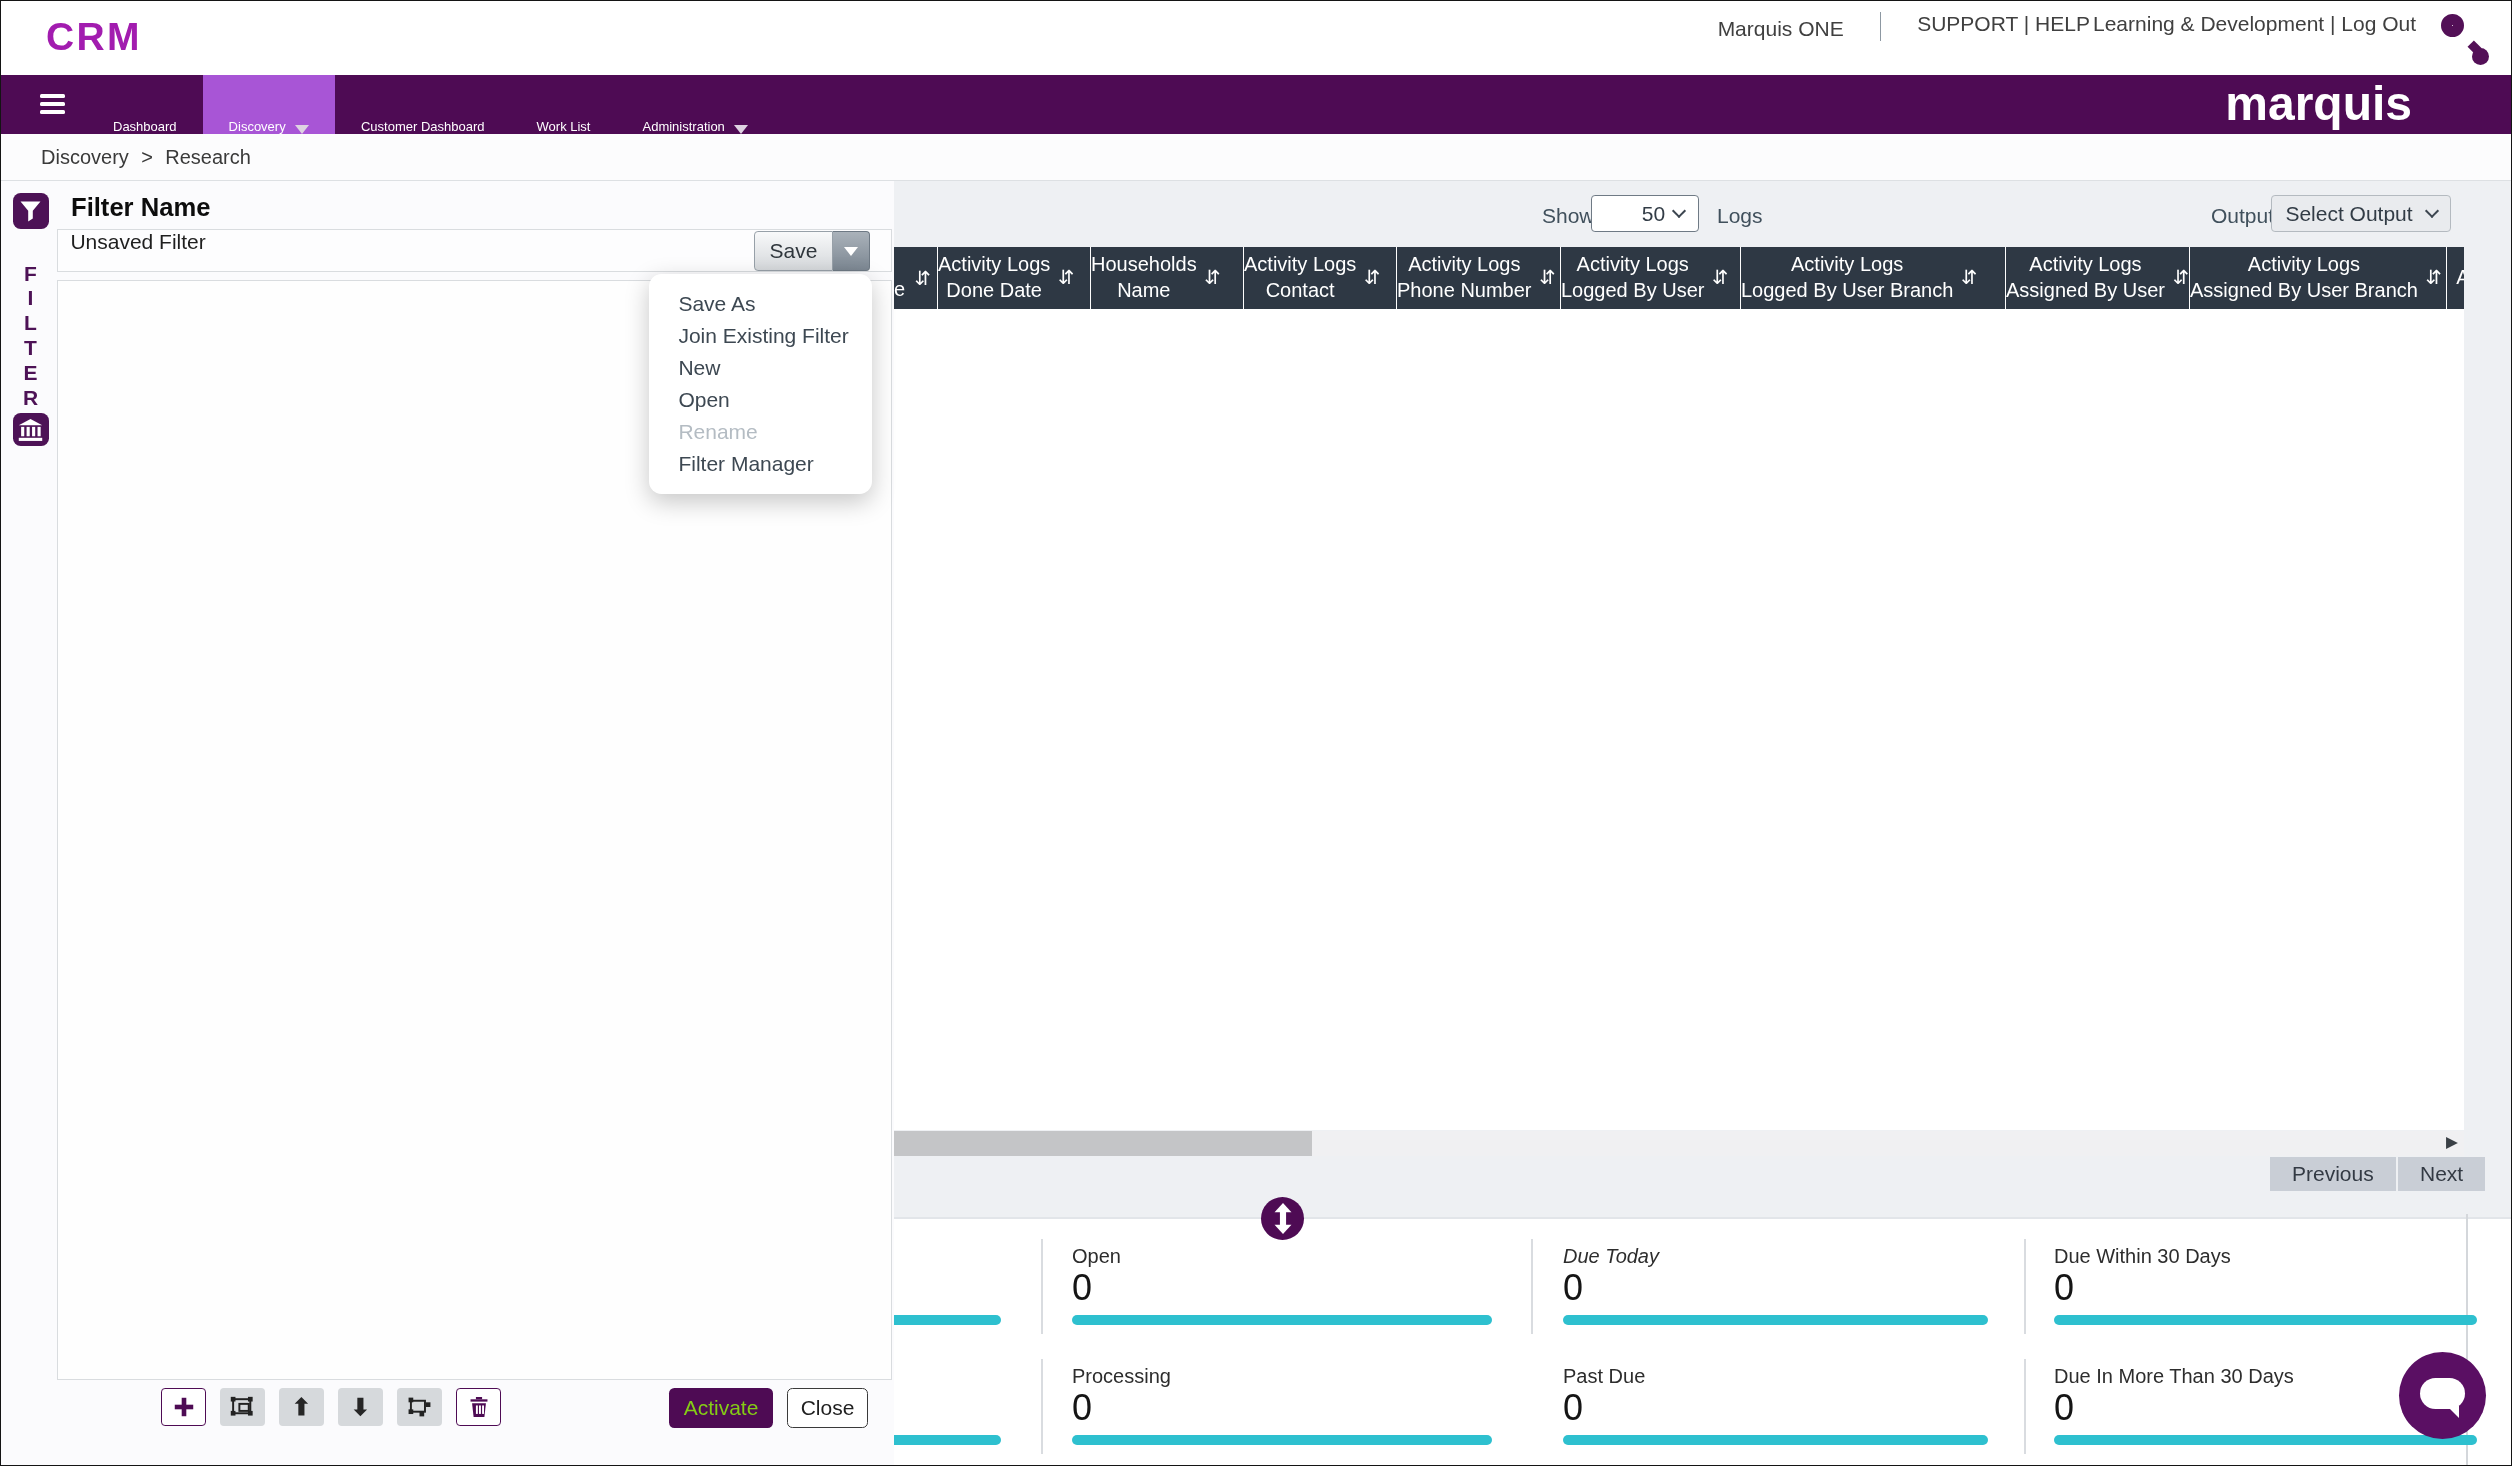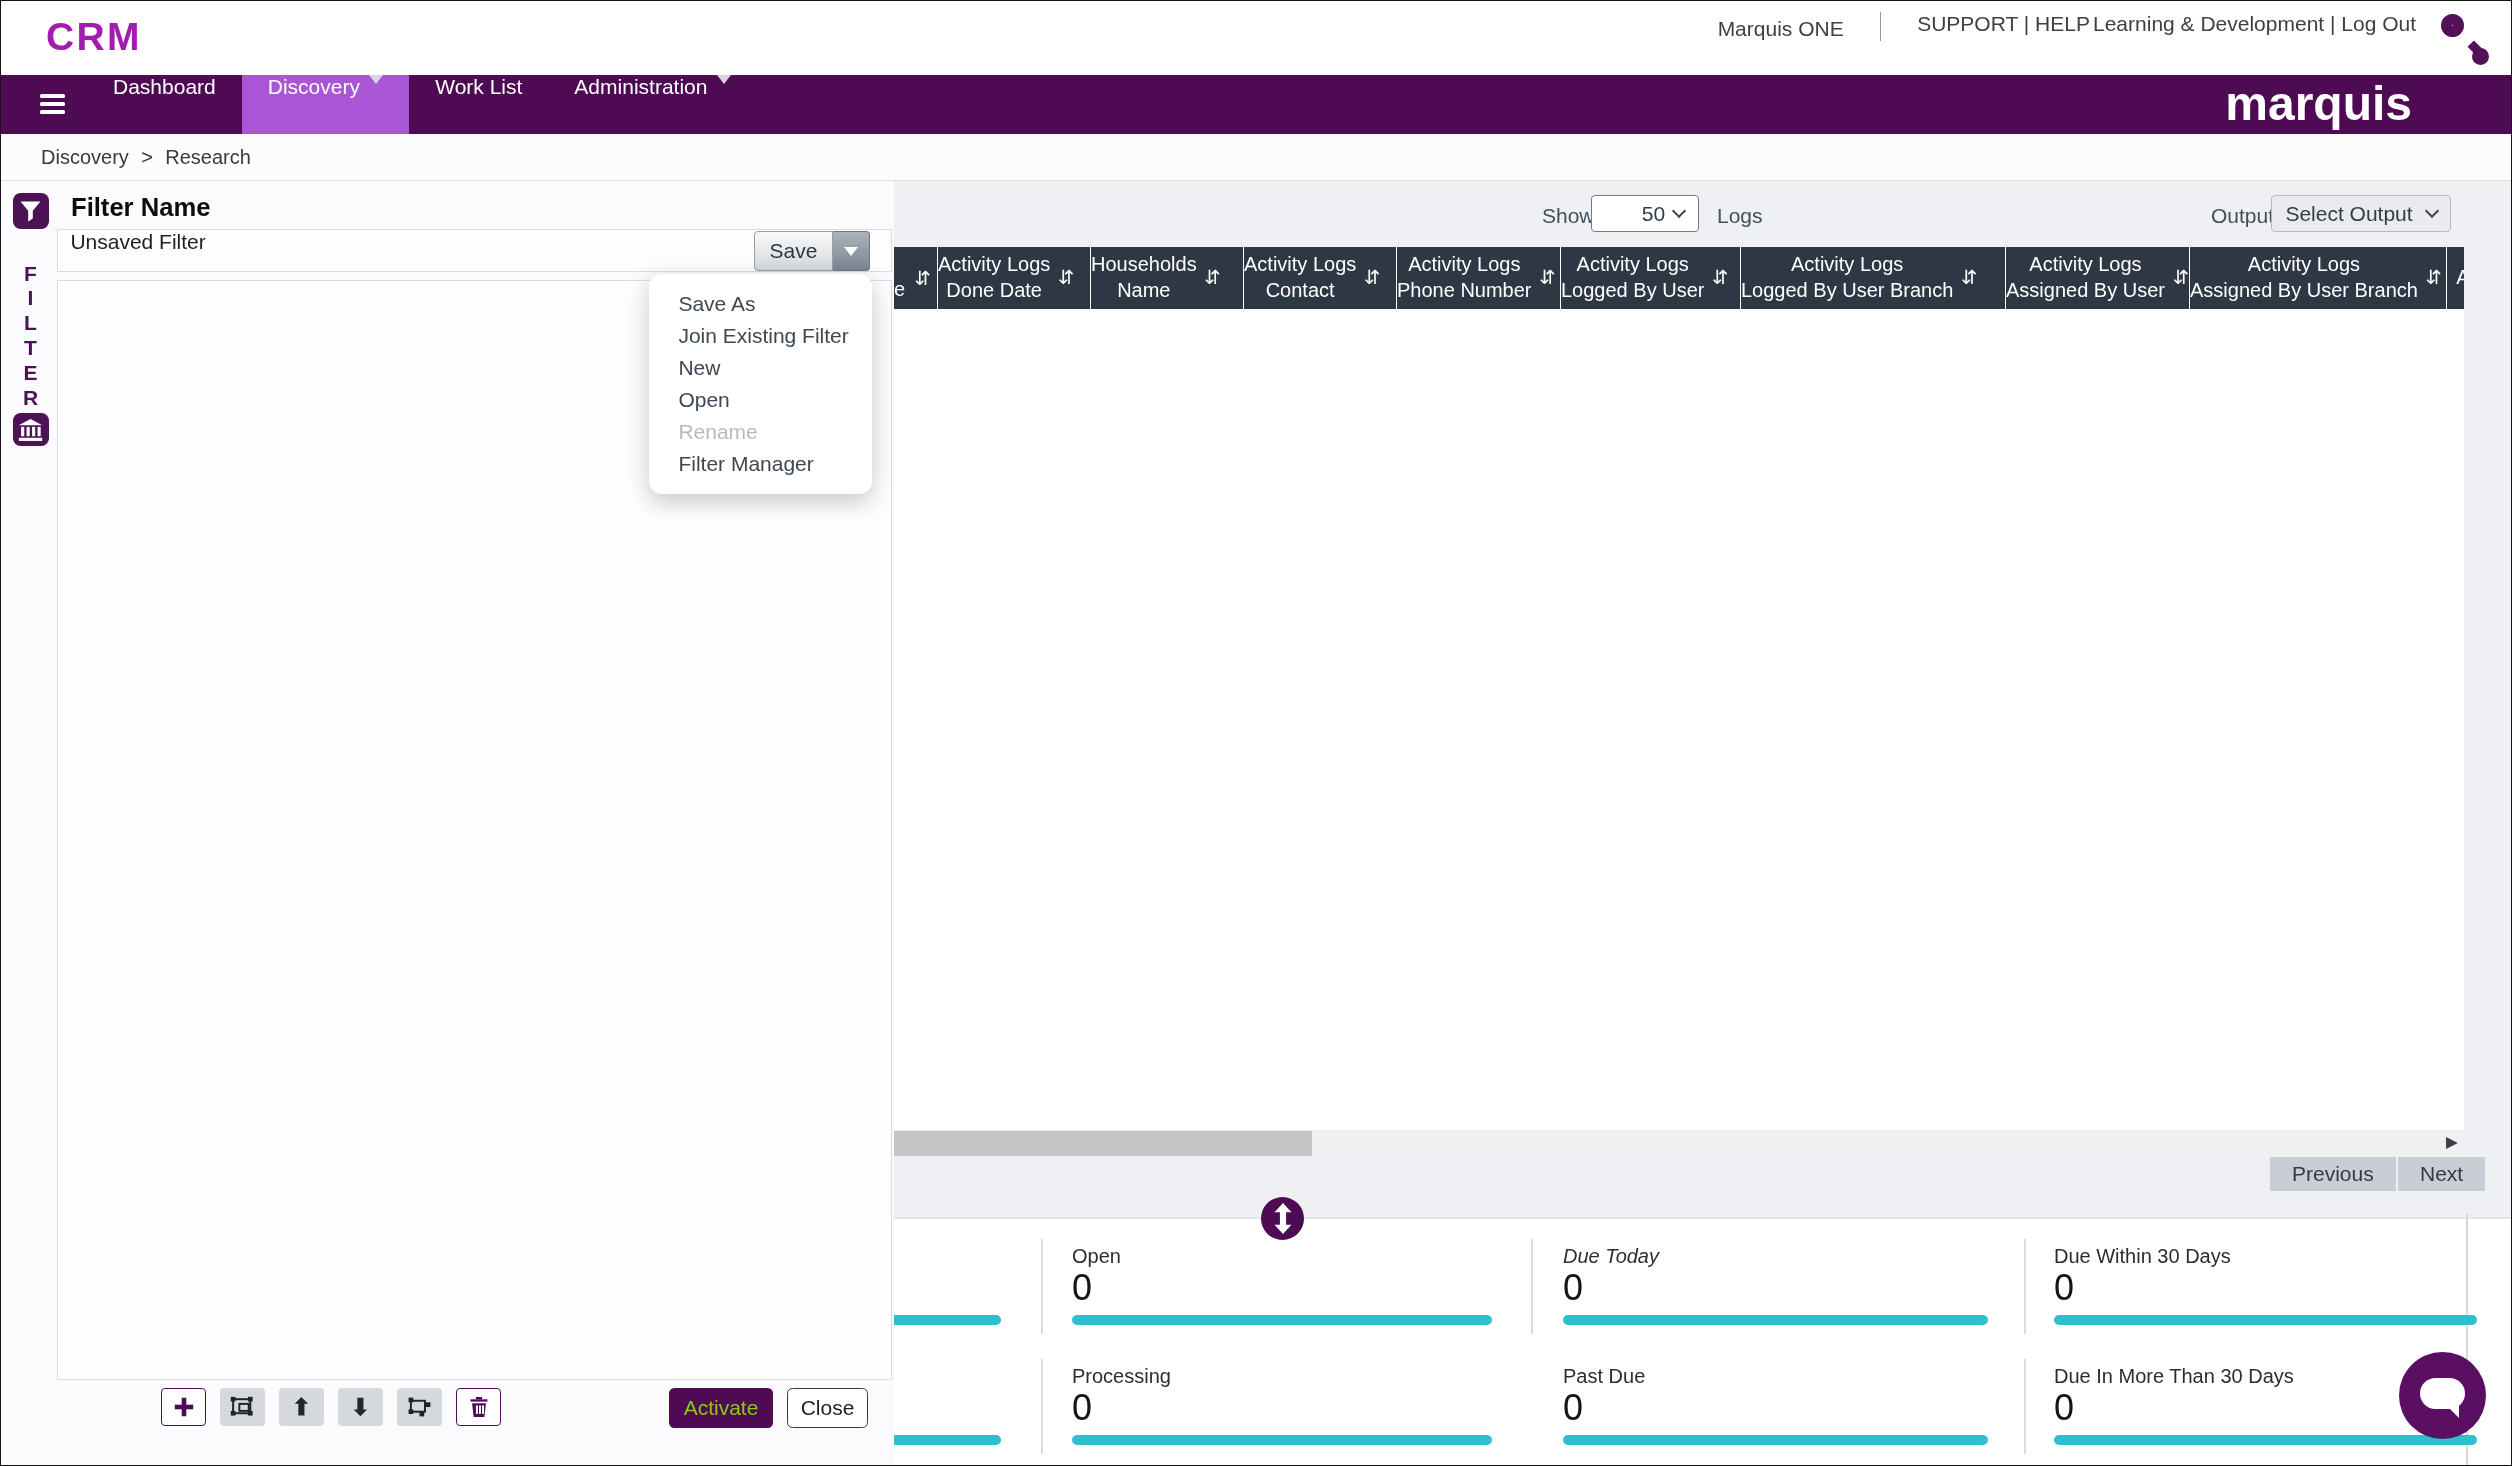--- a/index.html
+++ b/index.html
@@ -24,21 +24,21 @@
                     background:#531057; transform:rotate(45deg); }
   .search-q .dot  { position:absolute; left:31px; top:36px; width:17px; height:17px;
                     background:#531057; border-radius:50%; }
 
   
   .nav { position:absolute; left:0; top:74px; width:100%; height:59px; background:#4e0b54;
          display:flex; align-items:stretch; color:#fff; }
   .hamburger { width:25px; height:20px; margin:19.4px 22px 0 39px; display:flex;
                flex-direction:column; justify-content:space-between; cursor:pointer; }
   .hamburger span { display:block; height:3.9px; background:#fff; border-radius:1.5px; }
-  .nav-item { display:flex; align-items:flex-start; gap:9.3px; padding:0 26px; font-size:21px;
+  .nav-item { display:flex; align-items:flex-end; gap:9.3px; padding:0 26px; font-size:13px;
               cursor:pointer; white-space:nowrap; }
   .nav-item.active { background:#a855d6; }
   .caret-down { width:0; height:0; border-left:7.7px solid transparent;
                 border-right:7.7px solid transparent; border-top:9.3px solid #ded2e2; }
   .marquis-logo { position:absolute; right:99px; top:74px; height:59px; line-height:57px;
                   font-size:48px; font-weight:700; color:#fff; letter-spacing:0; }
 
   
   .breadcrumb-bar { position:absolute; left:0; top:133px; width:100%; height:47px;
                     background:#fcfcfd; border-bottom:1.5px solid #dde0e3; display:flex;
@@ -178,20 +178,23 @@
         <span></span>
     </div>
     <div class="nav-item">
       <span>Dashboard</span>
     </div>
     <div class="nav-item active">
       <span>Discovery</span>
       <span class="caret-down"></span>
     </div>
     <div class="nav-item">
+      <span>Customer Dashboard</span>
+    </div>
+    <div class="nav-item">
       <span>Work List</span>
     </div>
     <div class="nav-item">
       <span>Administration</span>
       <span class="caret-down"></span>
     </div>
   </div>
   <div class="marquis-logo">marquis</div>
 
   <div class="breadcrumb-bar">

